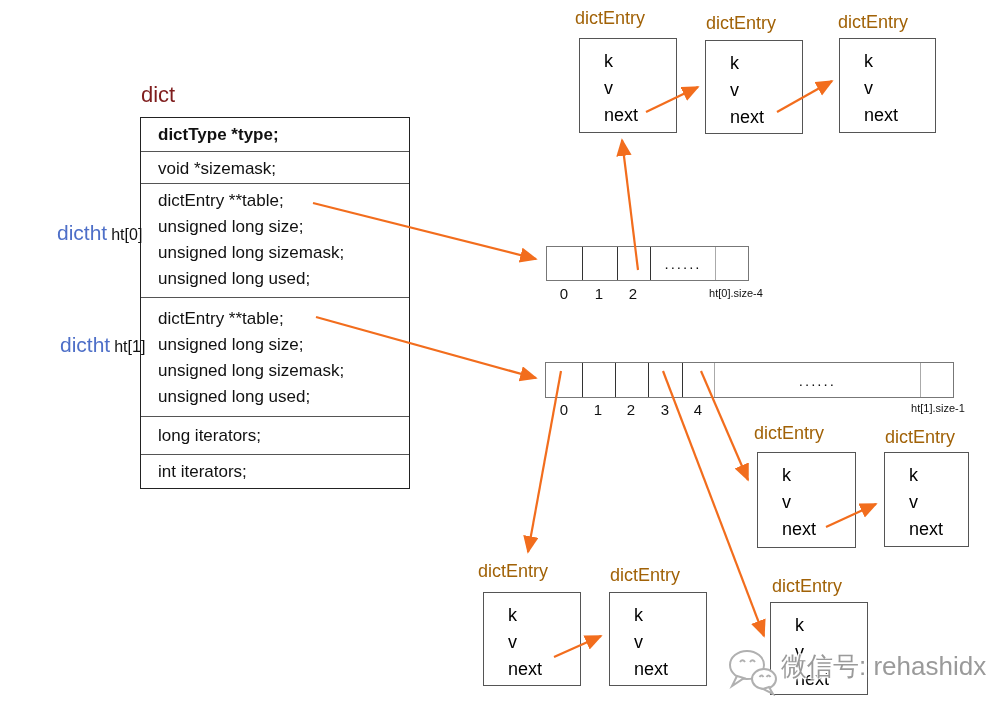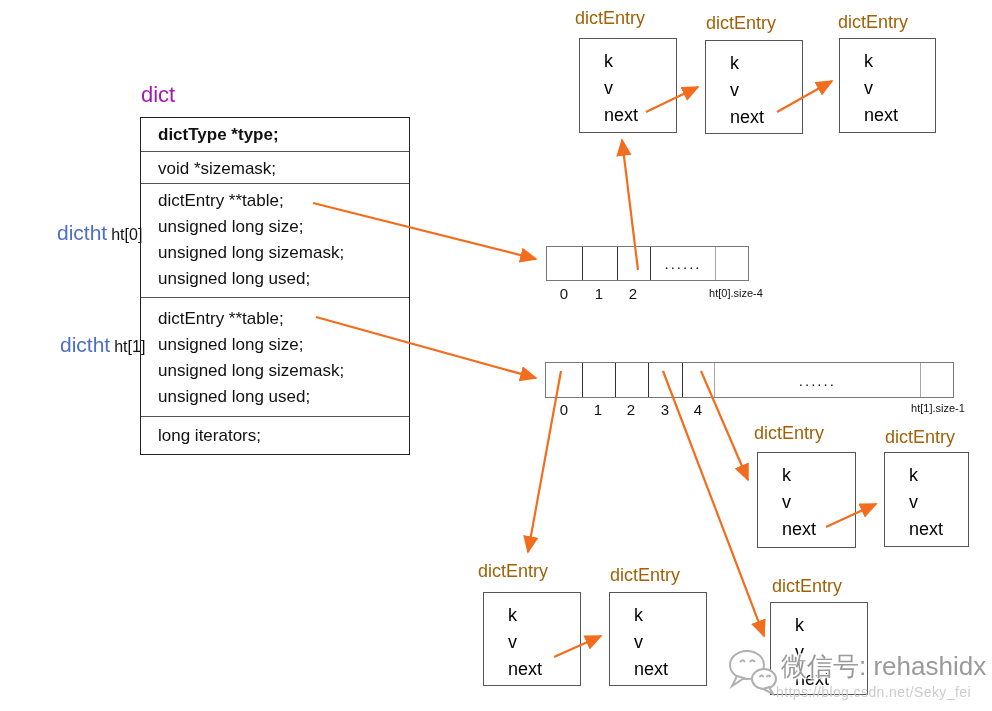--- a/index.html
+++ b/index.html
@@ -2,21 +2,21 @@
 <html><head>
 <meta charset="utf-8">
 <style>
   html,body{margin:0;padding:0;background:#ffffff;}
   #canvas{
     position:relative;width:992px;height:711px;background:#ffffff;overflow:hidden;
     font-family:"Liberation Sans","DejaVu Sans",sans-serif;color:#111;
   }
   .abs{position:absolute;}
   
-  .blue-label{color:#a21caf;font-size:22px;}
+  .blue-label{color:#7f1d1d;font-size:22px;}
   .entry-label{color:#a16207;font-size:18px;white-space:nowrap;}
   .side-label{white-space:nowrap;margin-left:32px;}
   .side-label .bl{color:#4e6fc8;font-size:21px;}
   .side-label .ix{color:#111;font-size:16px;margin-left:4px;}
   
   .struct{border:1px solid #222;background:#fff;}
   .srow{border-top:1px solid #555;padding:4px 6px 2px 17px;font-size:17px;line-height:26px;box-sizing:border-box;}
   .srow:first-child{border-top:none;font-weight:bold;}
   .srow div{white-space:nowrap;}
   
@@ -58,20 +58,23 @@
       <div>unsigned long used;</div>
     </div>
     <div class="srow" style="height:119px;padding-top:8px;">
       <div>dictEntry **table;</div>
       <div>unsigned long size;</div>
       <div>unsigned long sizemask;</div>
       <div>unsigned long used;</div>
     </div>
     <div class="srow" style="height:38px;padding-top:6px;">
       <div>long iterators;</div>
+    </div>
+    <div class="srow" style="height:34px;">
+      <div>int iterators;</div>
     </div>
   </div>
 
   <div class="abs side-label" style="left:25px;top:221px;">
     <span class="bl">dictht</span><span class="ix">ht[0]</span>
   </div>
   <div class="abs side-label" style="left:28px;top:333px;text-align:center;">
     <span class="bl">dictht</span><span class="ix">ht[1]</span>
   </div>
 
@@ -183,15 +186,14 @@
       <path d="M42 39 L46 46 L36 41 Z"></path>
     </g>
     <g stroke="#b0b0b0" stroke-width="2" fill="none">
       <path d="M13 14 q2.5 -3.5 5 0"></path>
       <path d="M23 14 q2.5 -3.5 5 0"></path>
       <path d="M32.5 29 q2 -2.8 4 0"></path>
       <path d="M39.5 29 q2 -2.8 4 0"></path>
     </g>
   </svg>
   <div class="abs wm-cn" style="left:781px;top:649px;">微信号: rehashidx</div>
-  <div class="abs wm-url" style="left:776px;top:684px;">https://blog.csdn.net/Seky_fei</div>
 
 </div>
 
 </body></html>

